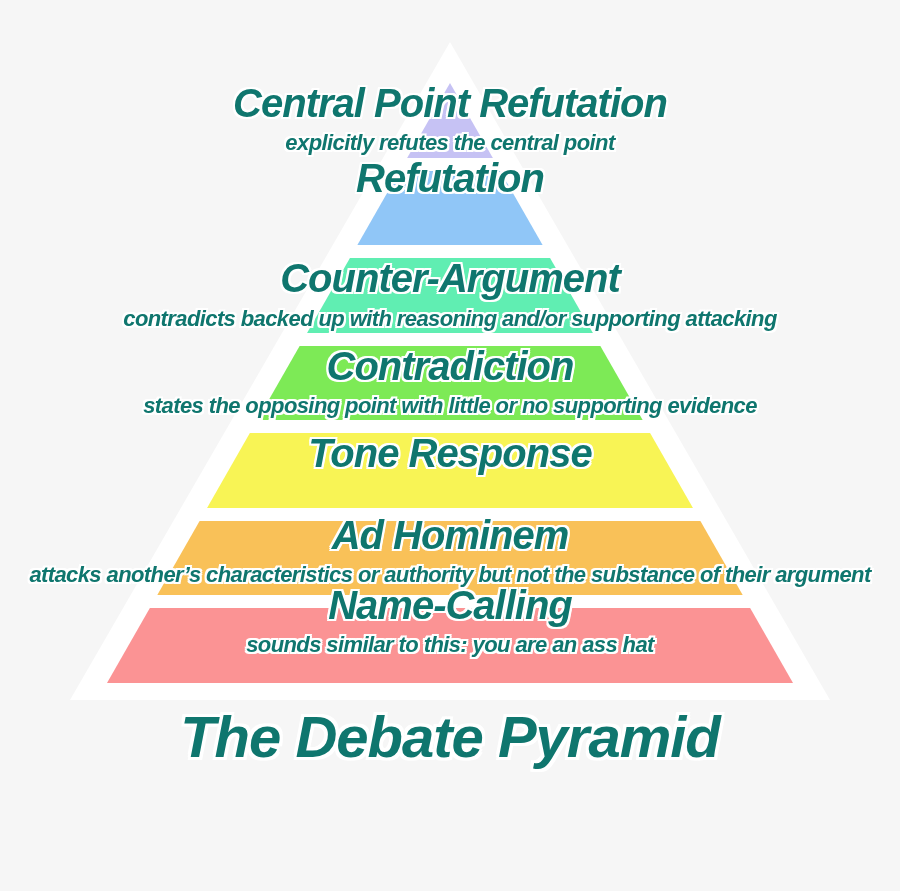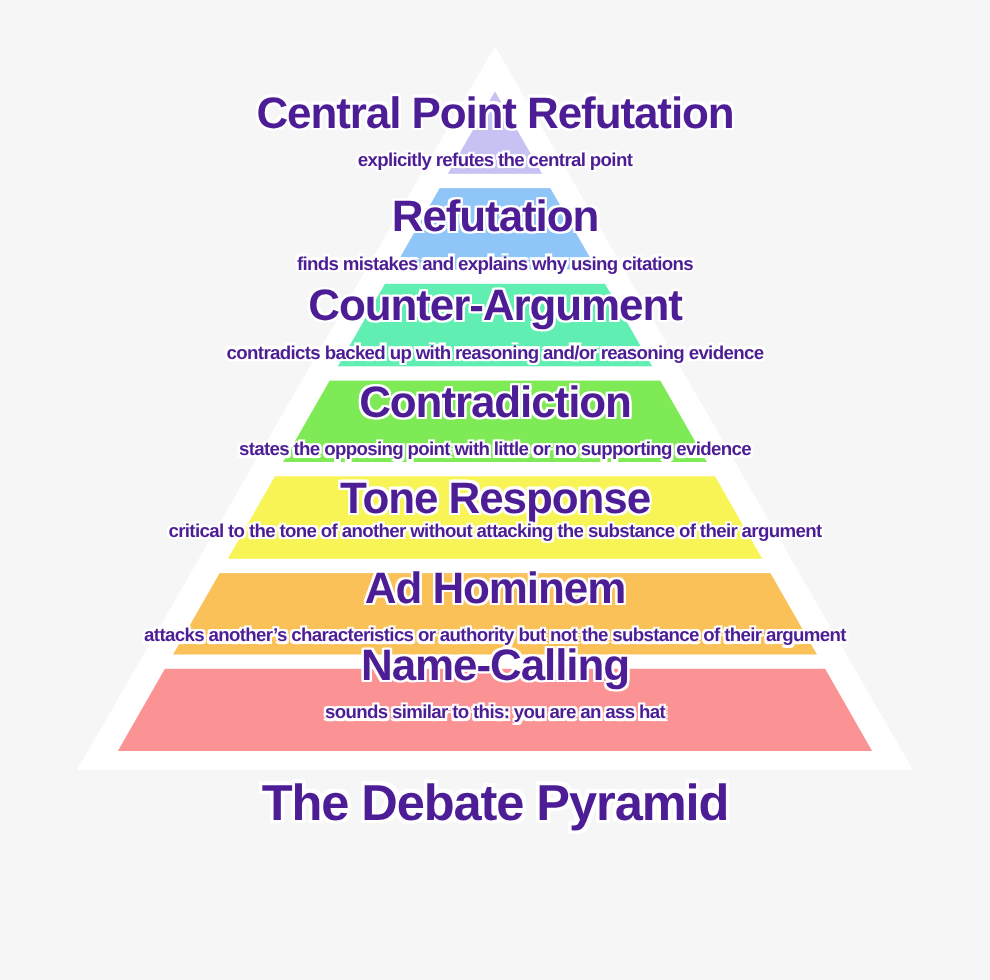--- a/index.html
+++ b/index.html
@@ -1,20 +1,21 @@
 <!DOCTYPE html>
 <html><head>
 <meta charset="utf-8">
 <style>
   html,body{margin:0;padding:0;background:#f6f6f6;}
   .canvas{
     position:relative;width:900px;height:891px;overflow:hidden;
     background:#f6f6f6;
     font-family:"Liberation Sans",sans-serif;
-    color:#4c1d95;
+    color:#0f766e;
+    font-style:italic;
   }
   .pyramid-outline{
     position:absolute;left:70px;top:42px;width:760px;height:658px;
     background:#ffffff;
     clip-path:polygon(50% 0%,100% 100%,0% 100%);
   }
   .pyramid-bands{
     position:absolute;left:107px;top:83px;width:686px;height:600px;
     clip-path:polygon(50% 0%,100% 100%,0% 100%);
   }
@@ -24,28 +25,28 @@
     display:flex;flex-direction:column;justify-content:space-between;align-items:center;
     text-align:center;z-index:3;pointer-events:none;
   }
   .layer-heading{
     font-size:40px;font-weight:700;line-height:1.02;letter-spacing:-1px;
     white-space:nowrap;
     text-shadow:-2px -2px 0 #fff,2px -2px 0 #fff,-2px 2px 0 #fff,2px 2px 0 #fff,
                 -2px 0 0 #fff,2px 0 0 #fff,0 -2px 0 #fff,0 2px 0 #fff;
   }
   .layer-desc{
-    font-size:17px;font-weight:700;line-height:1.1;letter-spacing:-0.6px;
+    font-size:22px;font-weight:700;line-height:1.1;letter-spacing:-0.6px;
     white-space:nowrap;padding-bottom:2px;
     text-shadow:-2px -2px 0 #fff,2px -2px 0 #fff,-2px 2px 0 #fff,2px 2px 0 #fff,
                 -2px 0 0 #fff,2px 0 0 #fff,0 -2px 0 #fff,0 2px 0 #fff;
   }
   .main-title{
     position:absolute;left:0;top:702px;width:900px;margin:0;
-    text-align:center;font-size:46px;font-weight:700;letter-spacing:-1px;
+    text-align:center;font-size:58px;font-weight:700;letter-spacing:-1px;
     line-height:1.2;white-space:nowrap;z-index:3;
     text-shadow:-3px -3px 0 #fff,3px -3px 0 #fff,-3px 3px 0 #fff,3px 3px 0 #fff,
                 -3px 0 0 #fff,3px 0 0 #fff,0 -3px 0 #fff,0 3px 0 #fff;
   }
 </style>
 </head>
 <body>
 
 <div class="canvas" style="background: rgb(246, 246, 246);">
   <div class="pyramid-outline" style="background: rgb(255, 255, 255);"></div>
@@ -57,38 +58,36 @@
       <div class="band" style="top: 350.286px; height: 74.5714px; background: rgb(248, 244, 85);"></div>
       <div class="band" style="top: 437.857px; height: 74.5714px; background: rgb(249, 193, 88);"></div>
       <div class="band" style="top: 525.429px; height: 74.5714px; background: rgb(251, 147, 148);"></div>
     </div>
   <div id="layers">
   <div class="layer-text" style="top: 83px; height: 74.5714px;">
     <div class="layer-heading">Central Point Refutation</div>
     <div class="layer-desc">explicitly refutes the central point</div>
   </div>
 
-  <div class="layer-text" style="top: 177px; height: 74.5714px;">
+  <div class="layer-text" style="top: 158px; height: 74.5714px;">
     <div class="layer-heading">Refutation</div>
-    <div class="layer-desc">finds mistakes and explains why using citations</div>
   </div>
 
   <div class="layer-text" style="top: 258.143px; height: 74.5714px;">
     <div class="layer-heading">Counter-Argument</div>
-    <div class="layer-desc">contradicts backed up with reasoning and/or reasoning evidence</div>
+    <div class="layer-desc">contradicts backed up with reasoning and/or supporting attacking</div>
   </div>
 
   <div class="layer-text" style="top: 345.714px; height: 74.5714px;">
     <div class="layer-heading">Contradiction</div>
     <div class="layer-desc">states the opposing point with little or no supporting evidence</div>
   </div>
 
   <div class="layer-text" style="top: 433.286px; height: 54px;">
     <div class="layer-heading">Tone Response</div>
-    <div class="layer-desc">critical to the tone of another without attacking the substance of their argument</div>
   </div>
 
   <div class="layer-text" style="top: 515px; height: 74.5714px;">
     <div class="layer-heading">Ad Hominem</div>
     <div class="layer-desc">attacks another’s characteristics or authority but not the substance of their argument</div>
   </div>
 
   <div class="layer-text" style="top: 585px; height: 74.5714px;">
     <div class="layer-heading">Name-Calling</div>
     <div class="layer-desc">sounds similar to this: you are an ass hat</div>

